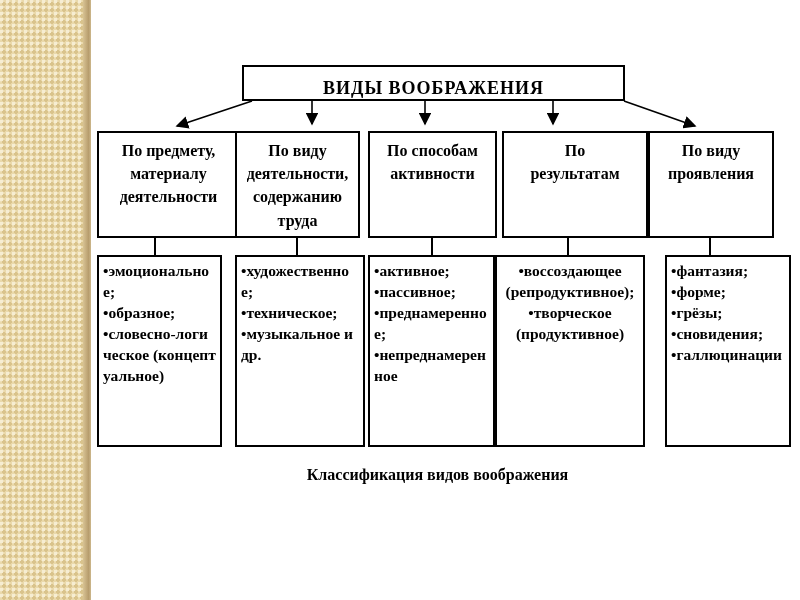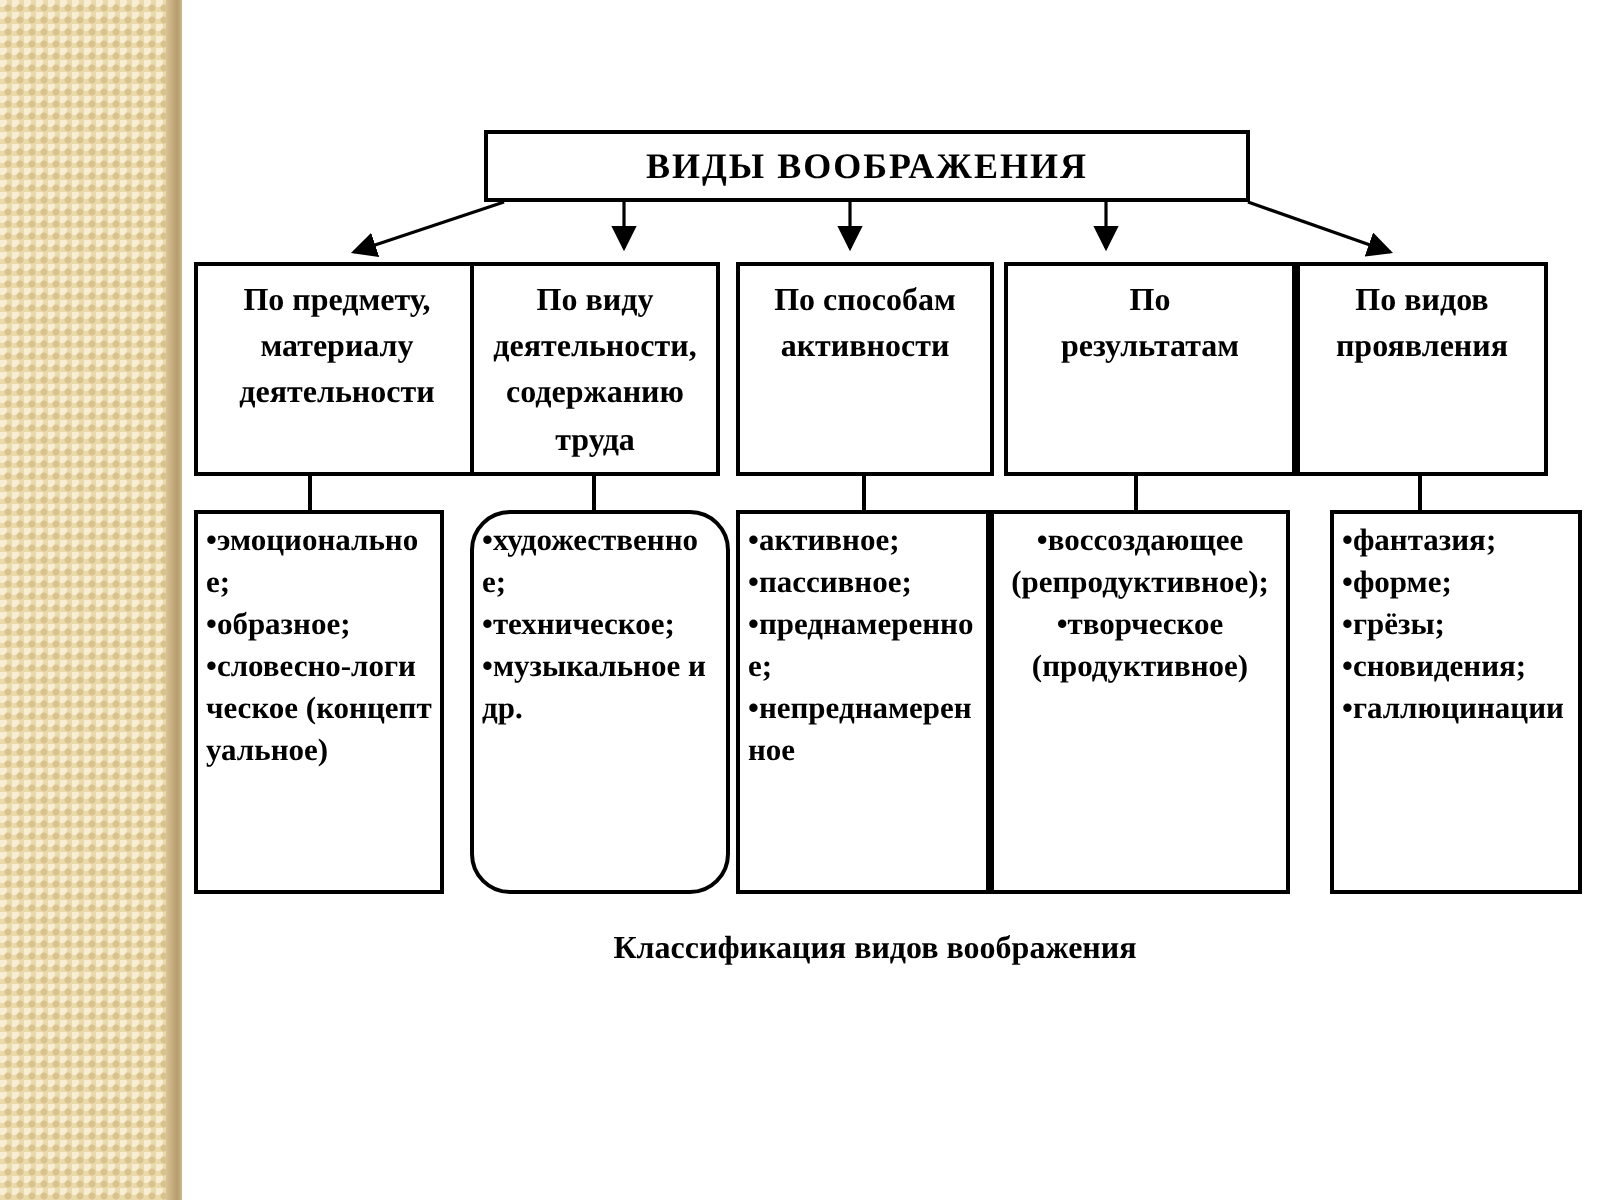--- a/index.html
+++ b/index.html
@@ -31,21 +31,21 @@
   .box {
     position: absolute;
     box-sizing: border-box;
     border: 2px solid #000000;
     background: #ffffff;
     font-weight: bold;
     color: #000000;
   }
   .title-box {
     left: 242px; top: 65px; width: 383px; height: 36px;
-    display: flex; align-items: center; justify-content: center;
+    display: flex; align-items: flex-end; justify-content: center;
     font-size: 18px; letter-spacing: 1px;
   }
   .header-box {
     top: 131px; height: 107px;
     text-align: center;
     font-size: 16px; line-height: 1.45;
     padding: 6px 3px 0 3px;
   }
   .header-line2 { margin-top: 0; }
   .header-line2:empty { display: none; }
@@ -54,21 +54,21 @@
   .h-col2 { left: 368px; width: 129px; }
   .h-col3 { left: 502px; width: 146px; }
   .h-col4 { left: 648px; width: 126px; }
   .content-box {
     top: 255px; height: 192px;
     font-size: 15.5px; line-height: 1.35;
     padding: 4px 4px 0 4px;
     word-break: break-all;
   }
   .c-col0 { left: 97px;  width: 125px; }
-  .c-col1 { left: 235px; width: 130px; border-radius: 20px; }
+  .c-col1 { left: 235px; width: 130px; }
   .c-col2 { left: 368px; width: 127px; }
   .c-col3 { left: 495px; width: 150px; text-align: center; word-break: normal; }
   .c-col4 { left: 648px; width: 126px; margin-left: 17px; }
   .bullet-item::before { content: "\2022"; }
   .caption {
     position: absolute; left: 100px; top: 466px; width: 675px;
     text-align: center;
     font-size: 16px; font-weight: bold; color: #000000;
   }
 </style>
@@ -116,21 +116,21 @@
   </div>
   <div class="box header-box h-col2">
     <div class="header-line1">По способам активности</div>
 
   </div>
   <div class="box header-box h-col3">
     <div class="header-line1">По</div>
     <div class="header-line2">результатам</div>
   </div>
   <div class="box header-box h-col4">
-    <div class="header-line1">По видов проявления</div>
+    <div class="header-line1">По виду проявления</div>
 
   </div>
 
   <div class="box content-box c-col0">
       <div class="bullet-item">эмоциональное;</div>
       <div class="bullet-item">образное;</div>
       <div class="bullet-item">словесно-логическое (концептуальное)</div>
     </div>
   <div class="box content-box c-col1">
       <div class="bullet-item">художественное;</div>

